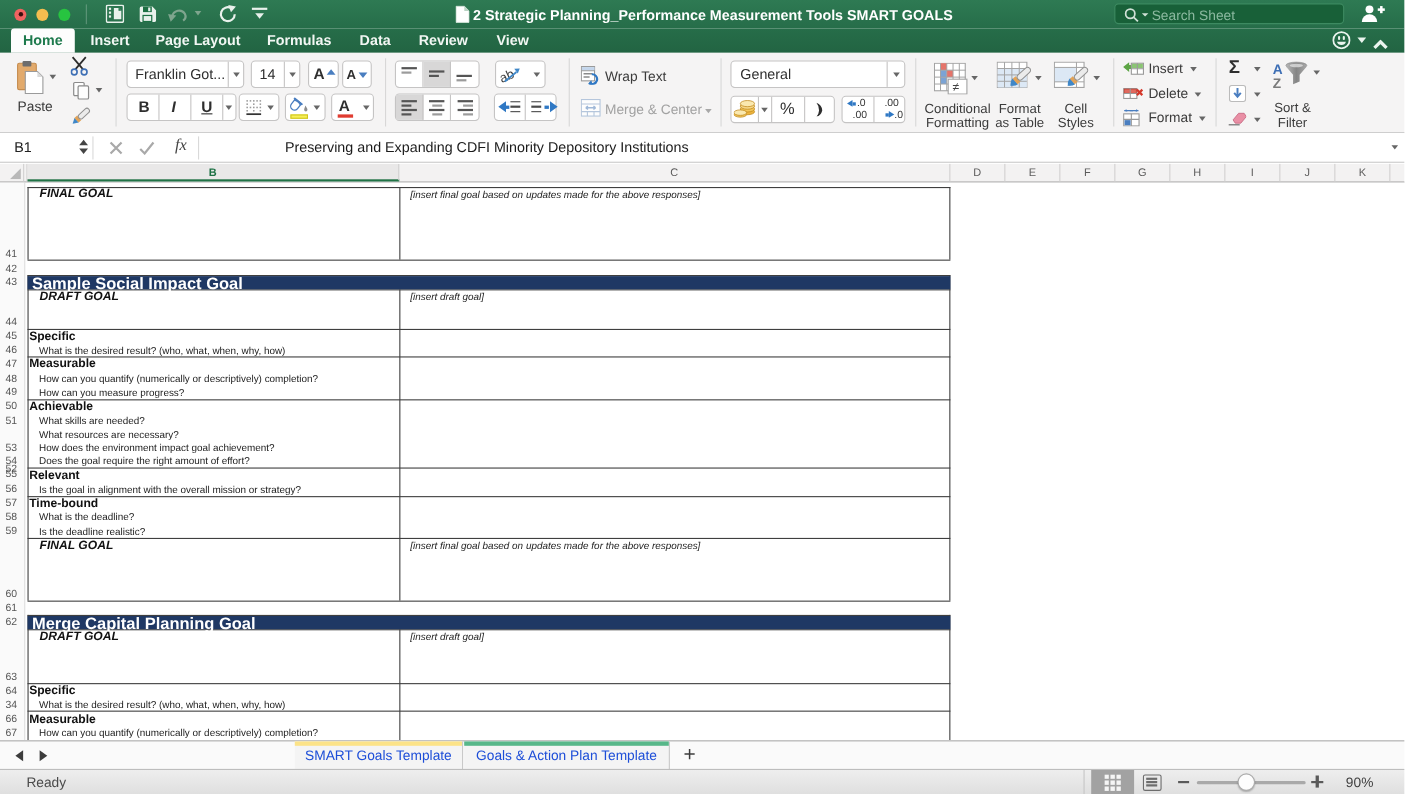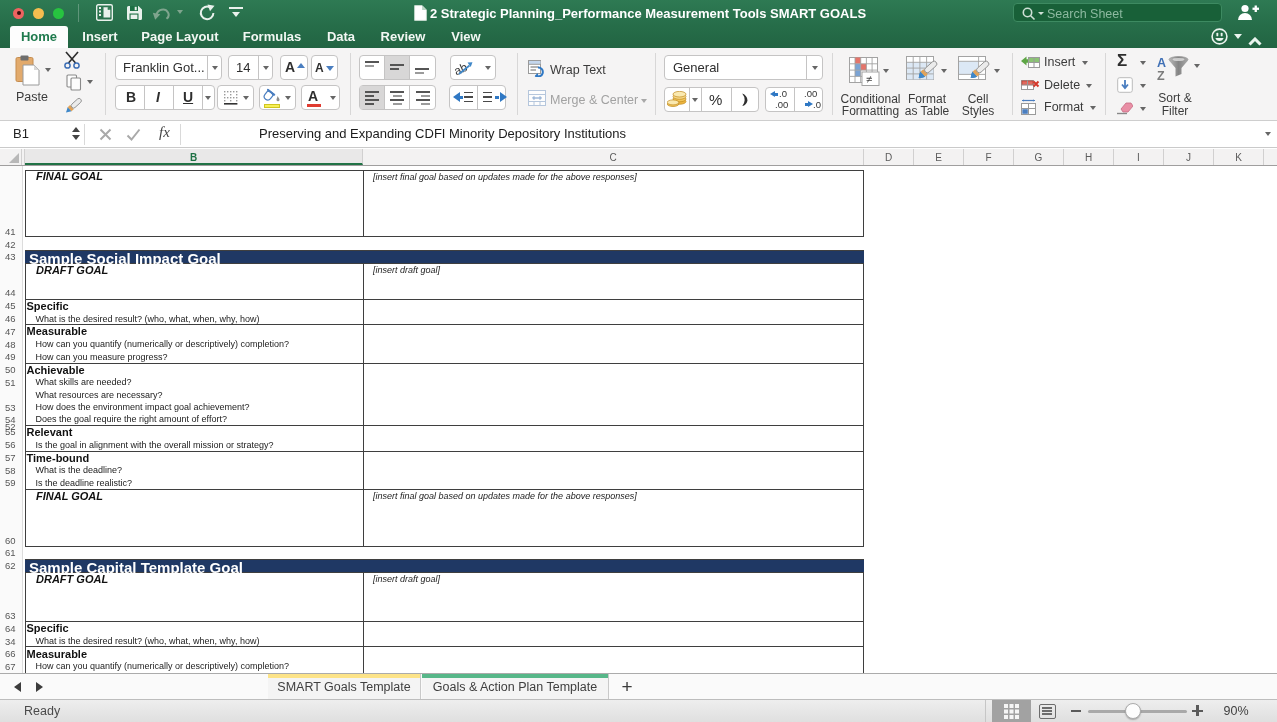--- a/index.html
+++ b/index.html
@@ -58,21 +58,21 @@
 .banner { position:absolute; left:25px; width:839px; background:#1f3864; color:#fff; font-weight:bold; font-size:15px; }
 .banner span { }
 .banner span { position:absolute; left:4px; top:-1px; }
 .goal { position:absolute; left:36px; font-size:11px; font-weight:bold; font-style:italic; color:#111; }
 .ctext { position:absolute; left:373px; font-size:9px; font-style:italic; color:#222; white-space:nowrap; }
 .shead { position:absolute; left:26.5px; font-size:11px; font-weight:bold; color:#111; white-space:nowrap; }
 .q { position:absolute; left:35.5px; font-size:9px; color:#222; white-space:nowrap; }
 
 
 #sheettabs { position:absolute; left:0; top:673px; width:1277px; height:26px; background:#fafafa; border-top:1px solid #ababab; }
-.stab { position:absolute; top:0; height:26px; background:#f4f4f4; border-right:1px solid #c9c9c9; font-size:12.5px; color:#404040; text-align:center; }
+.stab { position:absolute; top:0; height:26px; background:#f4f4f4; border-right:1px solid #c9c9c9; font-size:12.5px; color:#1d4ed8; text-align:center; }
 .stab .lab { position:absolute; width:100%; top:6px; }
 .cstrip { position:absolute; left:0; top:0; width:100%; height:4px; }
 
 
 #statusbar { position:absolute; left:0; top:699px; width:1277px; height:23px; background:linear-gradient(#eeeeee,#dfdfdf); border-top:1px solid #bdbdbd; }
 #ready { position:absolute; left:24px; top:4px; font-size:12.5px; color:#4a4a4a; }
 </style>
 </head>
 <body>
 <div id="app">
@@ -583,21 +583,21 @@
   <div class="vline" style="left:363px;top:97px;height:283px;"></div>
   <div class="vline" style="left:363px;top:406px;height:101px;"></div>
   <div class="vline" style="left:863px;top:4px;height:66px;"></div>
   <div class="vline" style="left:863px;top:84px;height:296px;"></div>
   <div class="vline" style="left:863px;top:393px;height:114px;"></div>
 
   <div class="banner" style="top:84.5px;height:12.5px;">
         <span>Sample Social Impact Goal</span>
       </div>
   <div class="banner" style="top:393.5px;height:12.5px;">
-        <span>Sample Capital Template Goal</span>
+        <span>Merge Capital Planning Goal</span>
       </div>
 
   <div class="goal" style="top:4px;">FINAL GOAL</div>
   <div class="ctext" style="top:5.5px;">[insert final goal based on updates made for the above responses]</div>
   <div class="goal" style="top:98px;">DRAFT GOAL</div>
   <div class="ctext" style="top:99px;">[insert draft goal]</div>
   <div class="goal" style="top:324px;">FINAL GOAL</div>
   <div class="ctext" style="top:325px;">[insert final goal based on updates made for the above responses]</div>
   <div class="goal" style="top:407px;">DRAFT GOAL</div>
   <div class="ctext" style="top:408px;">[insert draft goal]</div>

